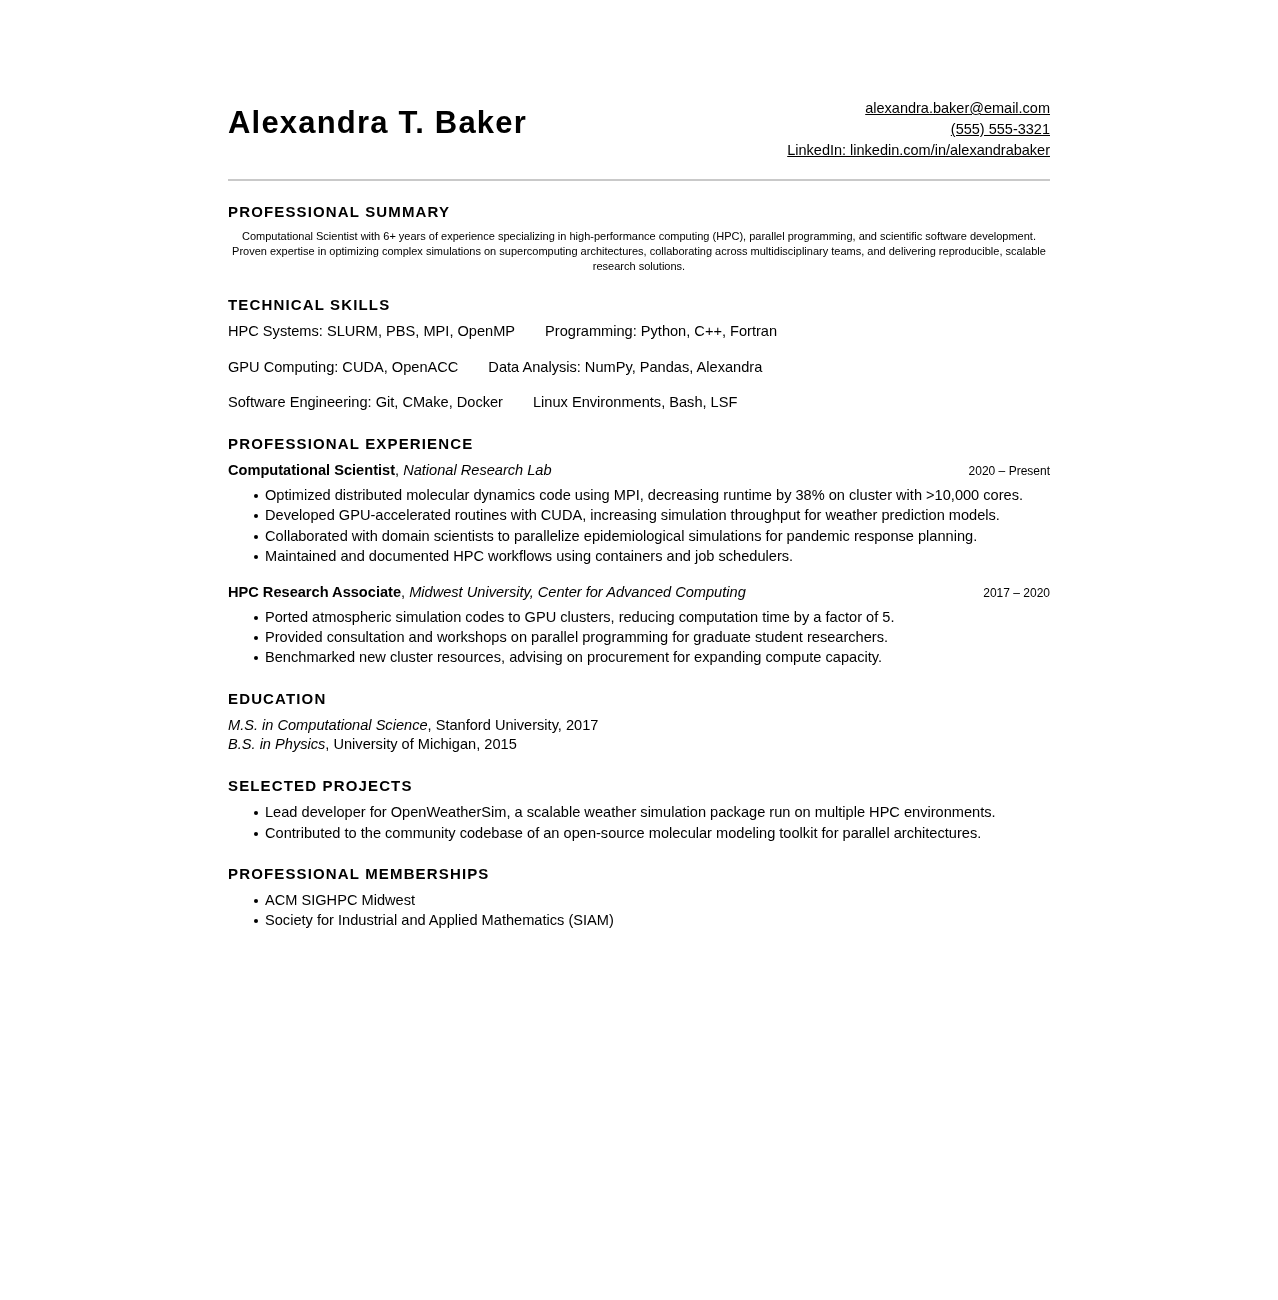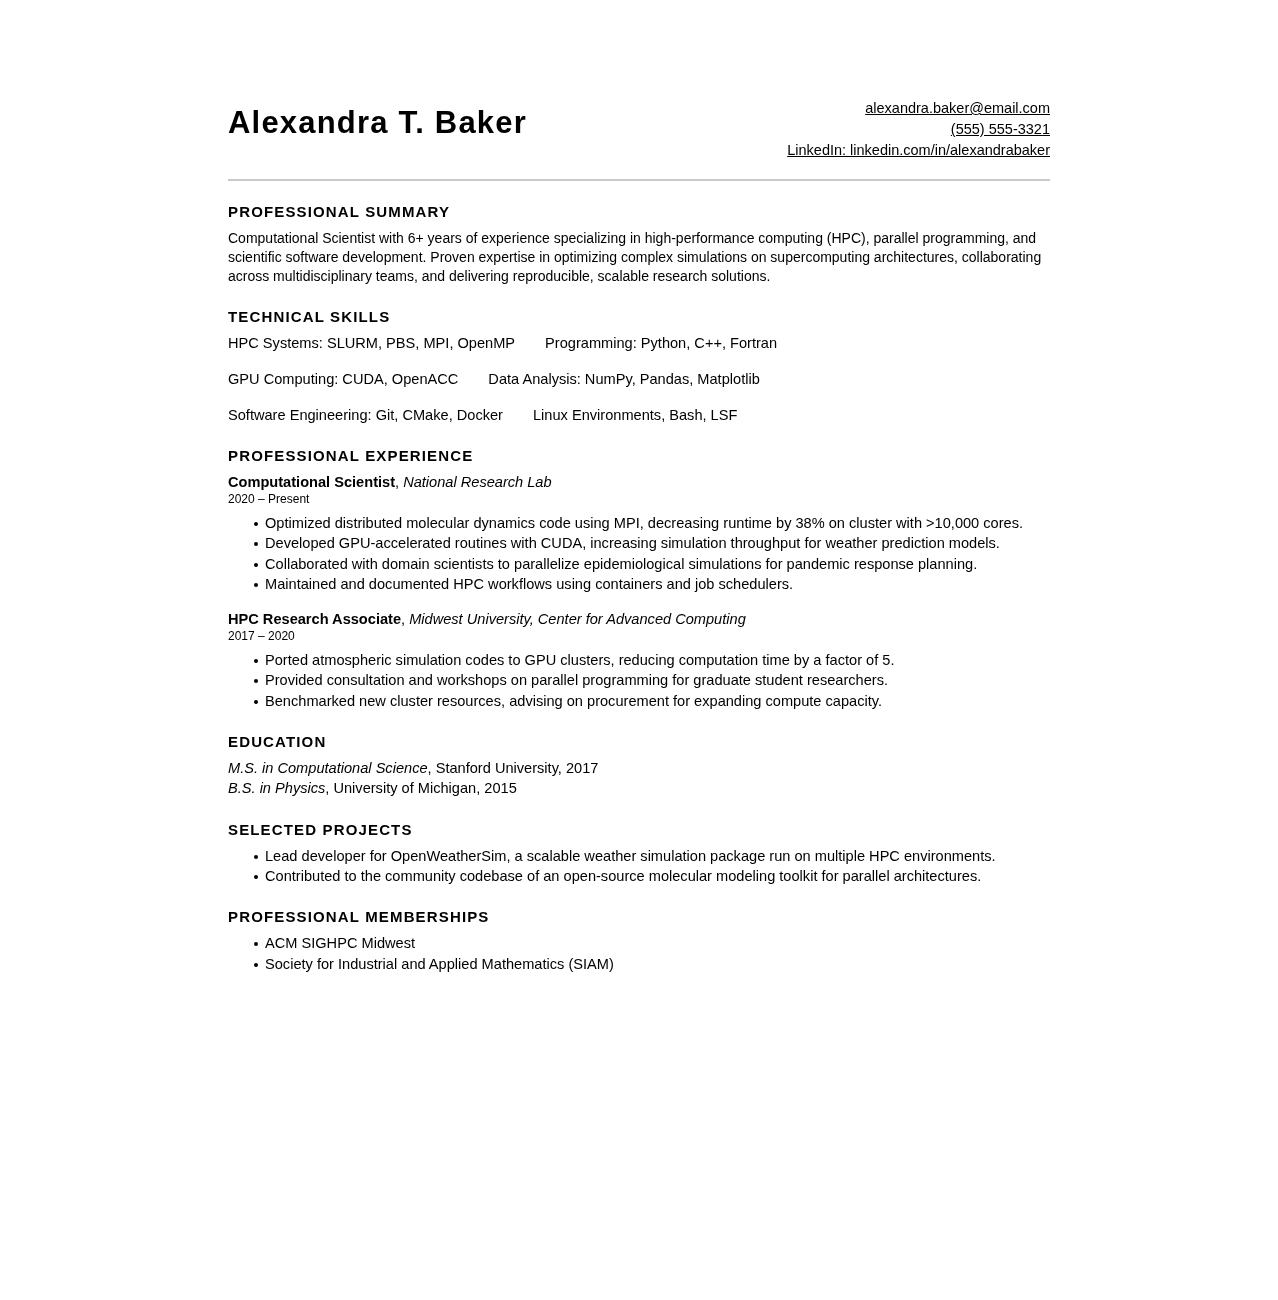--- a/index.html
+++ b/index.html
@@ -63,46 +63,45 @@
   .section { margin-top: 22px; }
   .section-title {
     font-size: 15px;
     font-weight: bold;
     letter-spacing: 1.15px;
     text-transform: uppercase;
     margin: 4px 0 9px 0;
   }
 
   .para {
-    font-size: 14px;
+    font-size: 11px;
     line-height: 1.36;
     margin: 0;
-    text-align: left;
+    text-align: center;
   }
 
   
   .skill-row {
     font-size: 14.6px;
     line-height: 1.35;
     margin-bottom: 16px;
   }
   .skill-row:last-child { margin-bottom: 0; }
   .skill-gap { display: inline-block; width: 30px; }
 
   
   .job { margin-top: 4px; }
   .job + .job { margin-top: 16px; }
   .job-head {
     display: flex;
-    align-items: flex-start;
+    align-items: flex-end;
     justify-content: space-between;
     font-size: 14.6px;
     line-height: 1.3;
     margin-bottom: 6px;
-    flex-direction: column;
   }
   .job-headline { white-space: nowrap; }
   .job-title { font-weight: bold; }
   .job-org { font-style: italic; }
   .job-dates { white-space: nowrap; font-size: 12px; }
 
   
   ul.bullets {
     margin: 0;
     padding: 0 0 0 26px;
@@ -155,21 +154,21 @@
       <p class="para">Computational Scientist with 6+ years of experience specializing in high-performance computing (HPC), parallel programming, and scientific software development. Proven expertise in optimizing complex simulations on supercomputing architectures, collaborating across multidisciplinary teams, and delivering reproducible, scalable research solutions.</p>
     </div>
 
     <div class="section">
       <h2 class="section-title">TECHNICAL SKILLS</h2>
 
       <div class="skill-row">
         <span>HPC Systems: SLURM, PBS, MPI, OpenMP</span><span class="skill-gap"></span><span>Programming: Python, C++, Fortran</span>
       </div>
       <div class="skill-row">
-        <span>GPU Computing: CUDA, OpenACC</span><span class="skill-gap"></span><span>Data Analysis: NumPy, Pandas, Matplotlib</span>
+        <span>GPU Computing: CUDA, OpenACC</span><span class="skill-gap"></span><span>Data Analysis: NumPy, Pandas, Alexandra</span>
       </div>
       <div class="skill-row">
         <span>Software Engineering: Git, CMake, Docker</span><span class="skill-gap"></span><span>Linux Environments, Bash, LSF</span>
       </div>
     </div>
 
     <div class="section">
       <h2 class="section-title">PROFESSIONAL EXPERIENCE</h2>
 
       <div class="job">

